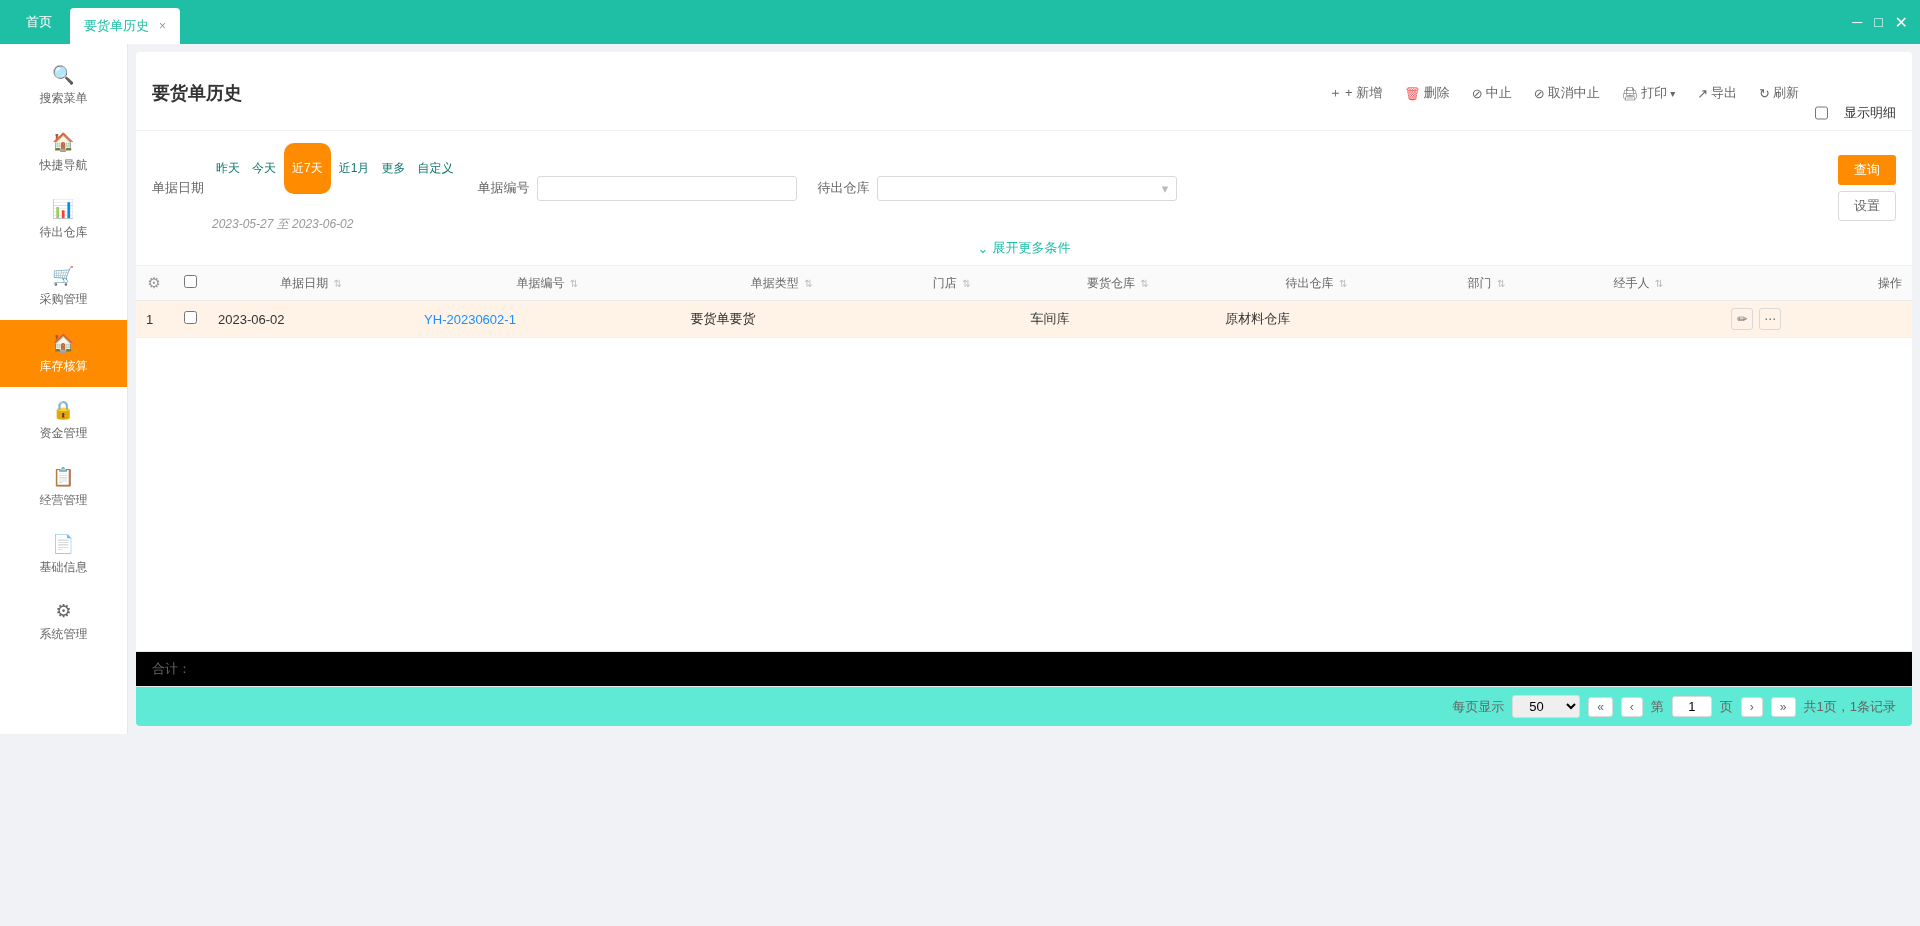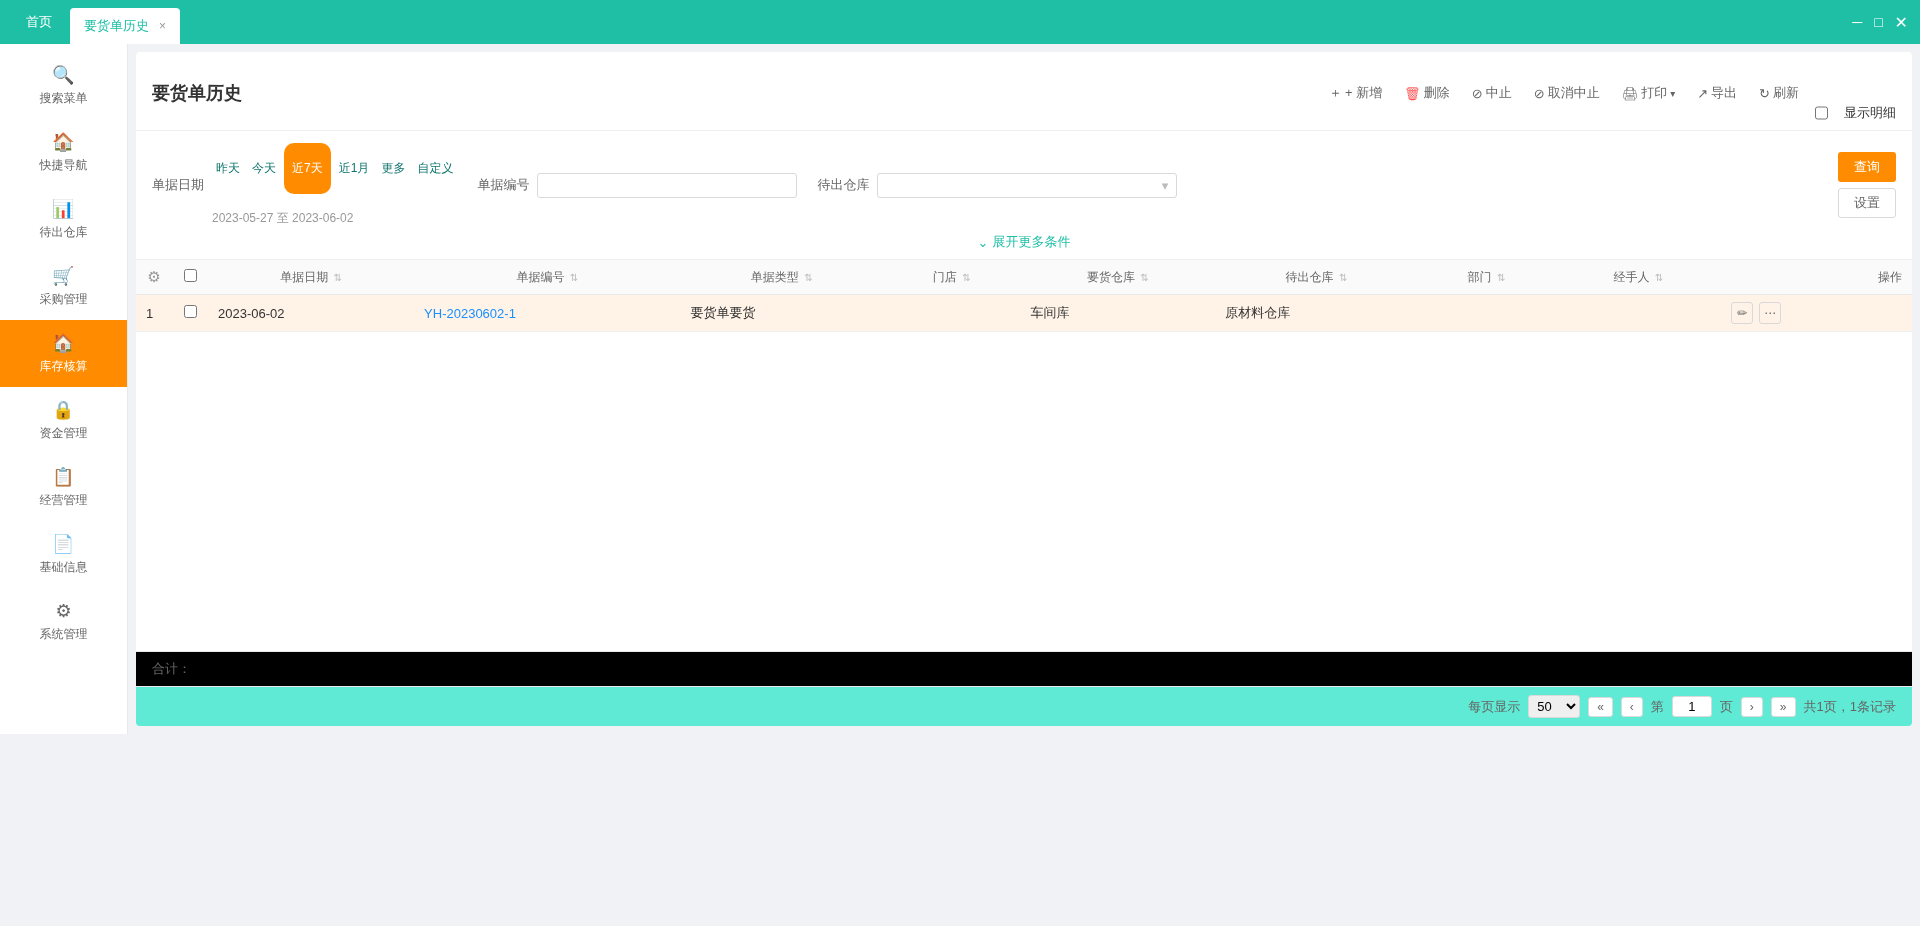--- a/index.html
+++ b/index.html
@@ -37,21 +37,21 @@
     .btn-setting { background: #fff; color: #666; border: 1px solid #d9d9d9; padding: 5px 14px; border-radius: 3px; cursor: pointer; font-size: 13px; }
 
     
     .filter-area { padding: 12px 16px 8px; border-bottom: 1px solid #f0f0f0; }
     .filter-row { display: flex; align-items: center; gap: 20px; flex-wrap: wrap; }
     .filter-item { display: flex; align-items: center; gap: 8px; }
     .filter-label { color: #666; font-size: 13px; white-space: nowrap; }
     .date-shortcuts { display: flex; gap: 4px; align-items: center; }
     .date-shortcut { font-size: 12px; color: #0f766e; cursor: pointer; padding: 1px 4px; }
     .date-shortcut.active { background: #ff8c00; color: #fff; border-radius: 10px; padding: 17px 8px; }
-    .date-range { font-size: 12px; color: #999; margin-top: 14px; }
+    .date-range { font-size: 12px; color: #999; margin-top: 20px; font-style: italic; }
     .filter-input { border: 1px solid #d9d9d9; border-radius: 3px; padding: 4px 8px; font-size: 13px; width: 200px; outline: none; }
     .filter-select { border: 1px solid #d9d9d9; border-radius: 3px; padding: 4px 8px; font-size: 13px; width: 200px; outline: none; background: #fff; display: flex; align-items: center; justify-content: space-between; cursor: pointer; }
     .expand-more { display: flex; align-items: center; justify-content: center; color: #1ebfa5; font-size: 13px; cursor: pointer; margin-top: 6px; gap: 4px; }
 
     
     .table-container { flex: 1; overflow: auto; }
     table { width: 100%; border-collapse: collapse; font-size: 13px; }
     thead tr { background: #fafafa; }
     th { padding: 8px 10px; text-align: center; color: #666; font-weight: normal; border-bottom: 1px solid #e8e8e8; white-space: nowrap; font-size: 12px; }
     td { padding: 7px 10px; border-bottom: 1px solid #f0f0f0; color: #333; white-space: nowrap; }
@@ -61,21 +61,21 @@
     .sort-icon { color: #bbb; font-size: 10px; margin-left: 2px; }
     .link-text { color: #1890ff; cursor: pointer; text-decoration: none; }
     .action-btns { display: flex; gap: 6px; }
     .action-btn { width: 22px; height: 22px; border: 1px solid #d9d9d9; border-radius: 3px; display: flex; align-items: center; justify-content: center; cursor: pointer; font-size: 12px; color: #666; }
 
     
     .table-footer { border-top: 1px solid #e8e8e8; padding: 8px 16px; background: #000000; font-size: 13px; color: #666; }
     .pagination-bar { border-top: 1px solid #e8e8e8; padding: 8px 16px; display: flex; align-items: center; justify-content: flex-end; gap: 8px; font-size: 13px; color: #666; background: #5eead4; }
     .pagination-btn { border: 1px solid #d9d9d9; background: #fff; padding: 2px 8px; border-radius: 3px; cursor: pointer; font-size: 12px; color: #666; }
     .page-input { border: 1px solid #d9d9d9; border-radius: 3px; width: 40px; text-align: center; padding: 2px 4px; font-size: 13px; outline: none; }
-    .page-size-select { border: 1px solid #d9d9d9; border-radius: 3px; padding: 2px 4px; font-size: 13px; outline: none; }
+    .page-size-select { border: 1px solid #d9d9d9; border-radius: 3px; padding: 2px 12px; font-size: 13px; outline: none; }
 
     .checkbox-cell { text-align: center; }
     input[type=checkbox] { cursor: pointer; }
 
     .settings-gear { color: #999; cursor: pointer; font-size: 15px; }
   </style>
 </head>
 <body>
 
 <div class="app-wrapper">

